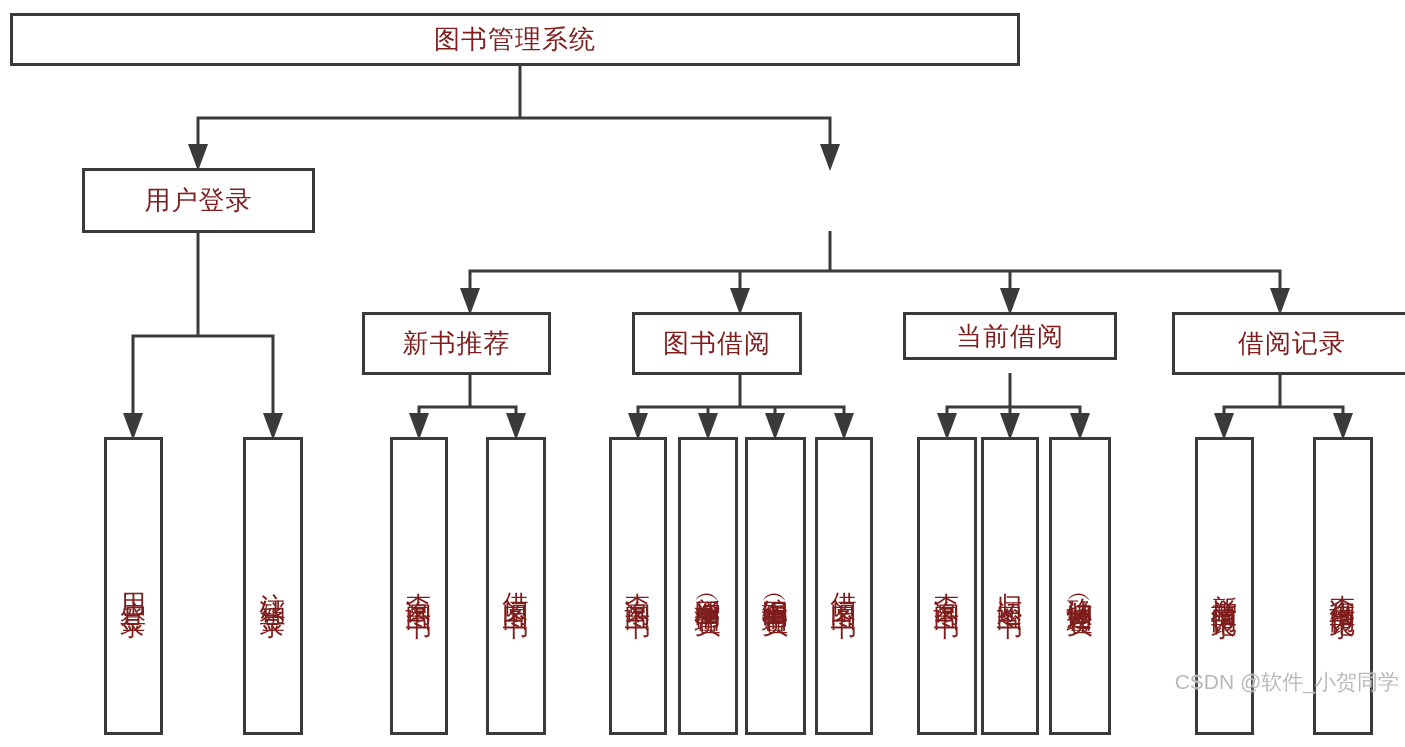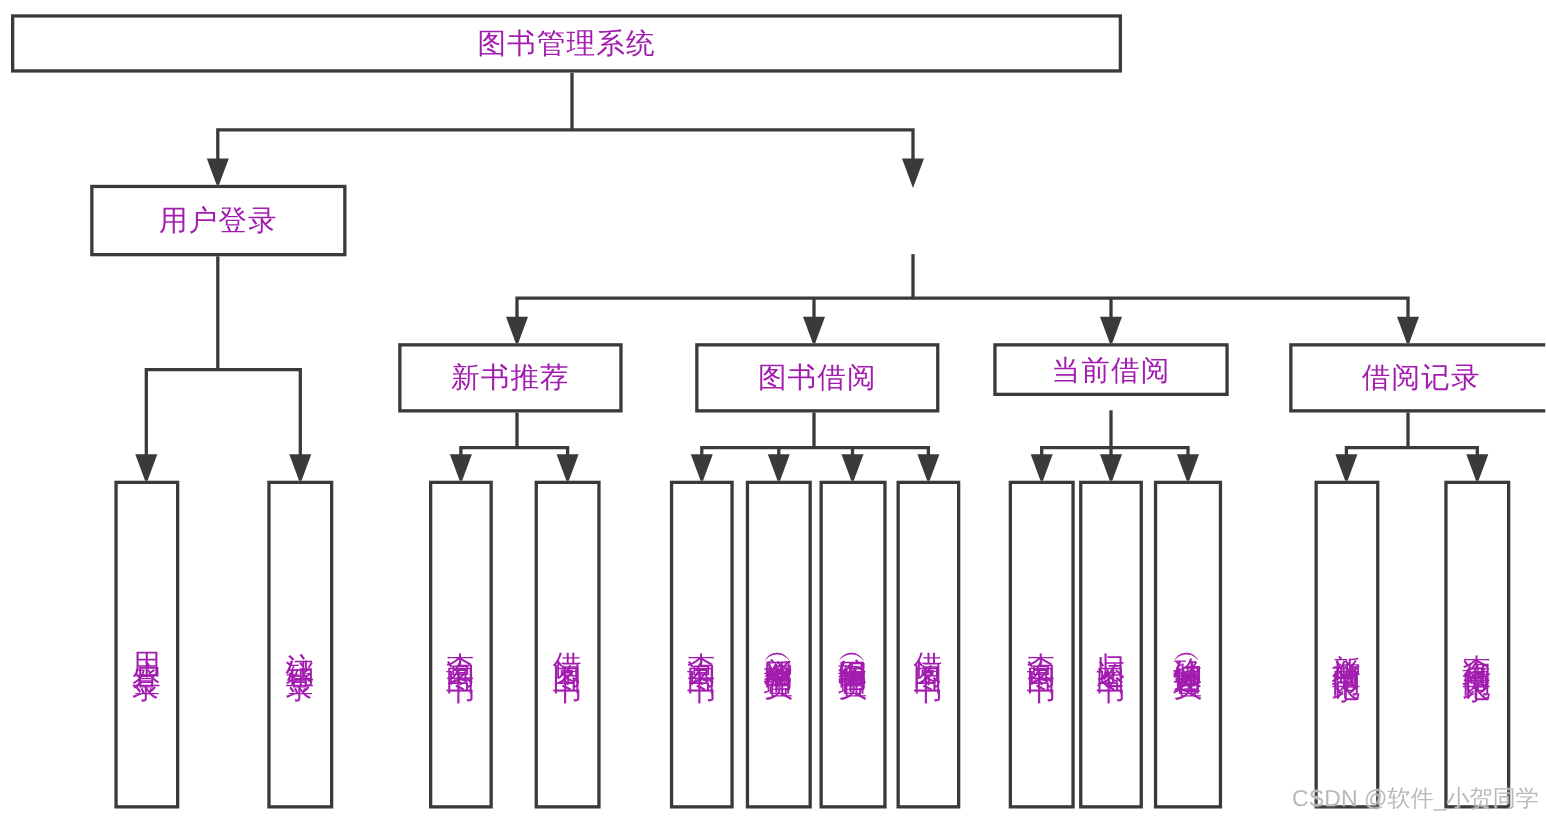--- a/index.html
+++ b/index.html
@@ -20,42 +20,42 @@
     left: 0; top: 0;
     width: 1405px;
     height: 747px;
     pointer-events: none;
   }
   .box {
     position: absolute;
     box-sizing: border-box;
     background: #ffffff;
     border: 3px solid #3a3a3a;
-    color: #a21caf;
+    color: #7f1d1d;
     display: flex;
     align-items: center;
     justify-content: center;
     text-align: center;
   }
   .h-label { font-size: 26px; letter-spacing: 1px; white-space: nowrap; }
   .root-label { font-size: 26px; letter-spacing: 1px; white-space: nowrap; }
   .leaf { top: 437px; height: 298px; }
   .v-text {
     writing-mode: vertical-lr;
     text-orientation: mixed;
     font-size: 26px;
     line-height: 1;
     white-space: nowrap;
   }
   .ls-7 { letter-spacing: 7px; }
   .ls-4 { letter-spacing: 4px; }
   .ls-2 { letter-spacing: 2px; }
   .watermark {
     position: absolute;
-    top: 712px;
+    top: 668px;
     right: 6px;
     font-size: 21px;
     color: #b9b9b9;
     text-shadow: 0 0 2px #ffffff;
     white-space: nowrap;
   }
 </style>
 </head>
 <body>
 
@@ -106,24 +106,24 @@
   </svg>
 
   <div class="box" style="left:10px; top:13px; width:1010px; height:53px;">
     <span class="root-label">图书管理系统</span>
   </div>
 
   <div class="box" style="left:82px; top:168px; width:233px; height:65px;">
     <span class="h-label">用户登录</span>
   </div>
 
-  <div class="box" style="left:362px; top:312px; width:204px; height:63px;font-family:Liberation Mono, monospace;">
+  <div class="box" style="left:362px; top:312px; width:189px; height:63px;font-family:Liberation Mono, monospace;">
     <span class="h-label">新书推荐</span>
   </div>
-  <div class="box" style="left:632px; top:312px; width:222px; height:63px;">
+  <div class="box" style="left:632px; top:312px; width:170px; height:63px;">
     <span class="h-label">图书借阅</span>
   </div>
   <div class="box" style="left:903px; top:312px; width:214px; height:48px;">
     <span class="h-label">当前借阅</span>
   </div>
   <div class="box" style="left:1172px; top:312px; width:240px; height:63px;">
     <span class="h-label">借阅记录</span>
   </div>
 
   <div class="box leaf" style="left:104px; width:59px;">

